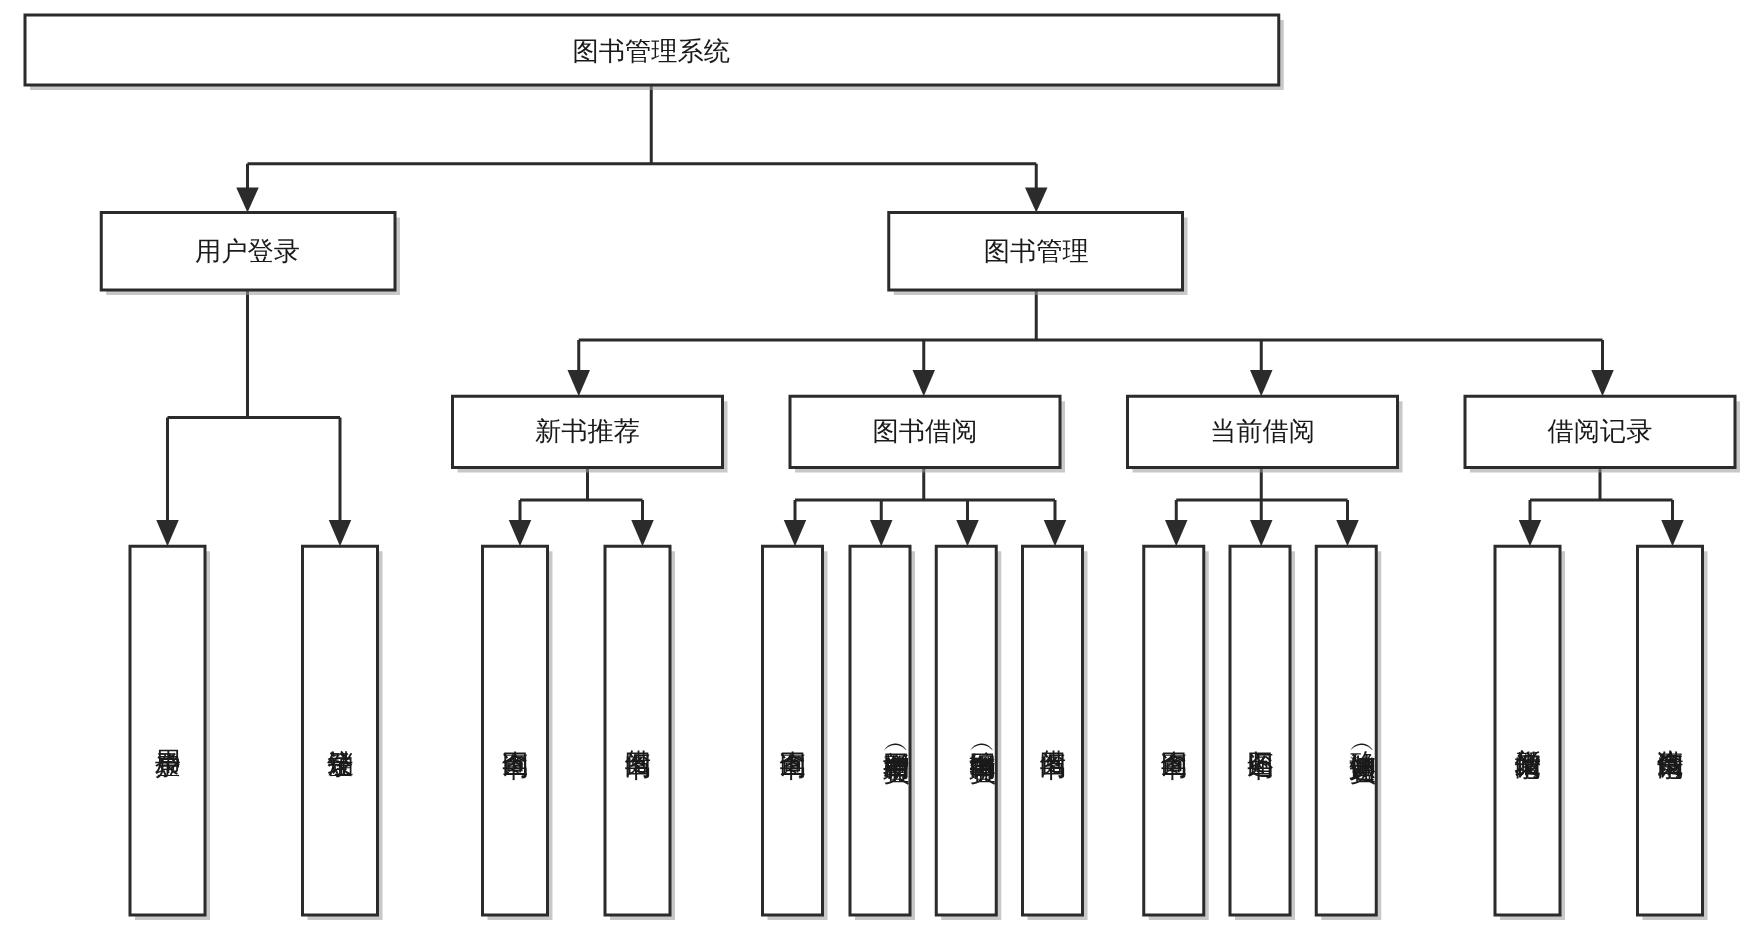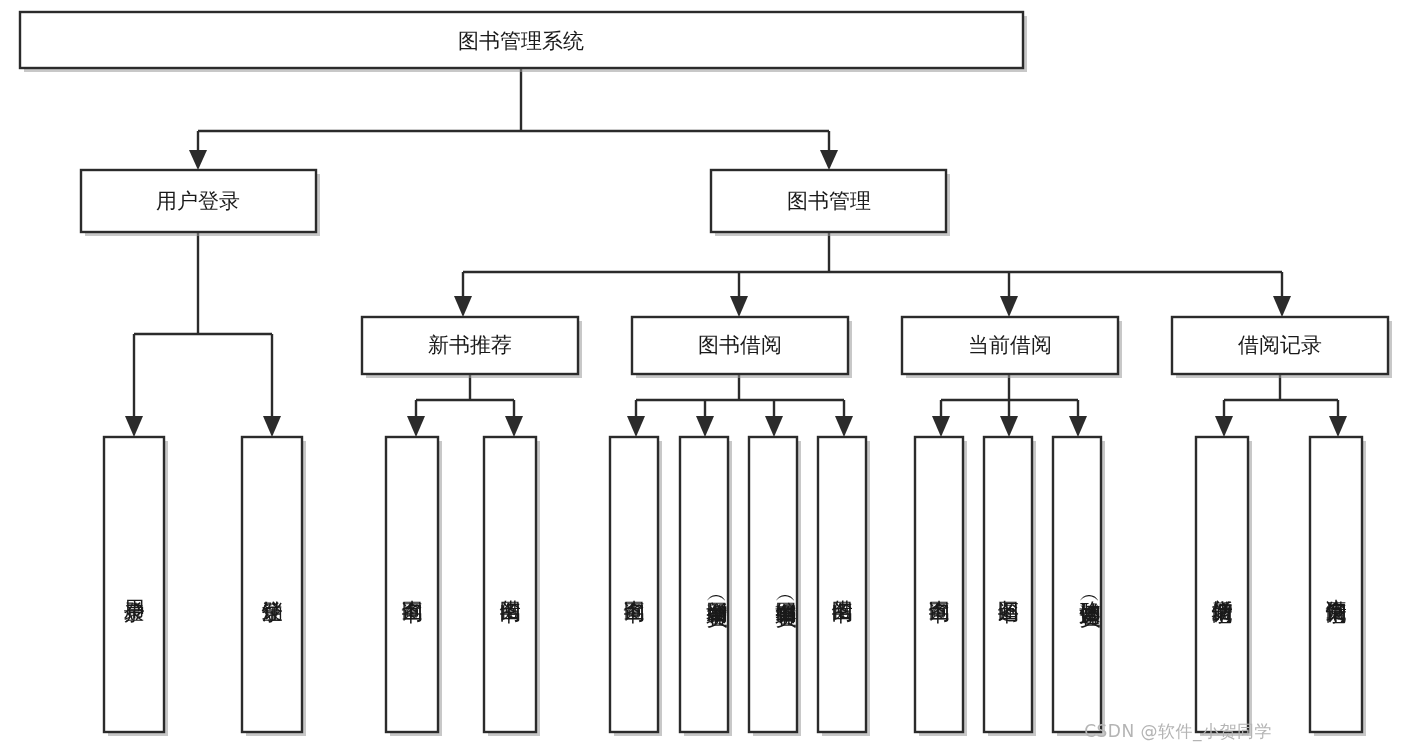--- a/index.html
+++ b/index.html
@@ -268,15 +268,14 @@
   <div class="vlabel" style="left:749px; top:441px; width:48px; height:295px; display:flex; align-items:flex-start; justify-content:center;">编辑图书（管理员）</div>
   <div class="vlabel" style="left:818px; top:437px; width:48px; height:295px; display:flex; align-items:center; justify-content:center;">借阅图书</div>
 
   <div class="vlabel" style="left:915px; top:437px; width:48px; height:295px; display:flex; align-items:center; justify-content:center;">查询图书</div>
   <div class="vlabel" style="left:984px; top:437px; width:48px; height:295px; display:flex; align-items:center; justify-content:center;">归还图书</div>
   <div class="vlabel" style="left:1053px; top:441px; width:48px; height:295px; display:flex; align-items:flex-start; justify-content:center;">确认归还（管理员）</div>
 
   <div class="vlabel" style="left:1196px; top:437px; width:52px; height:295px; display:flex; align-items:center; justify-content:center;">新增借阅记录</div>
   <div class="vlabel" style="left:1310px; top:437px; width:52px; height:295px; display:flex; align-items:center; justify-content:center;">查询借阅记录</div>
 
-  <div class="watermark">CSDN @软件_小贺同学</div>
 
 </div>
 
 </body></html>

